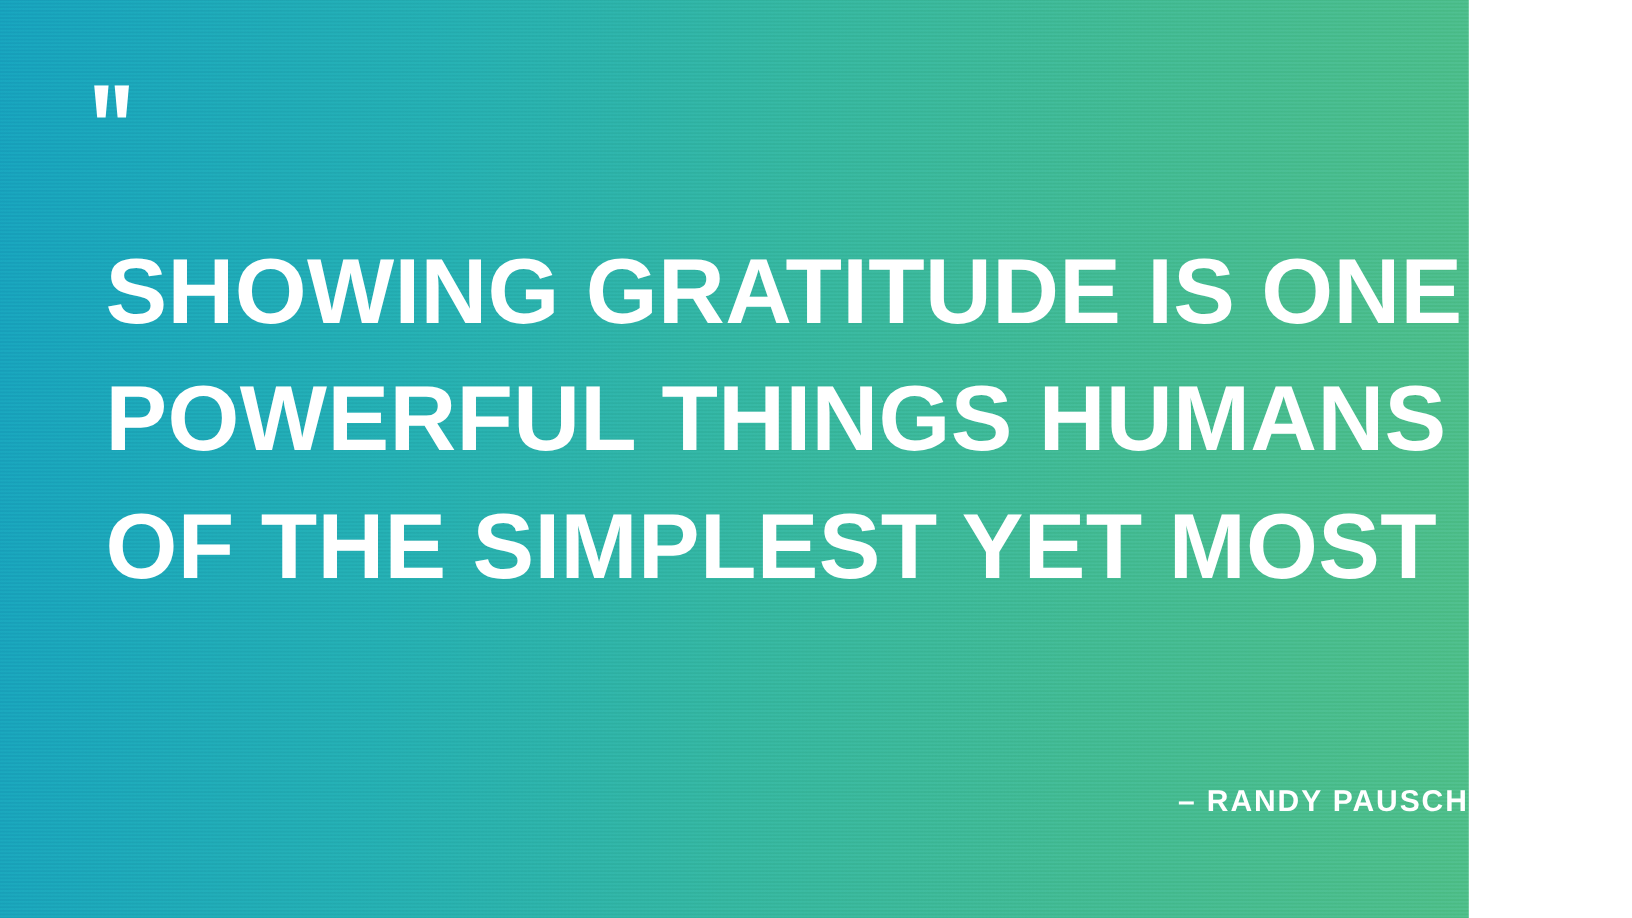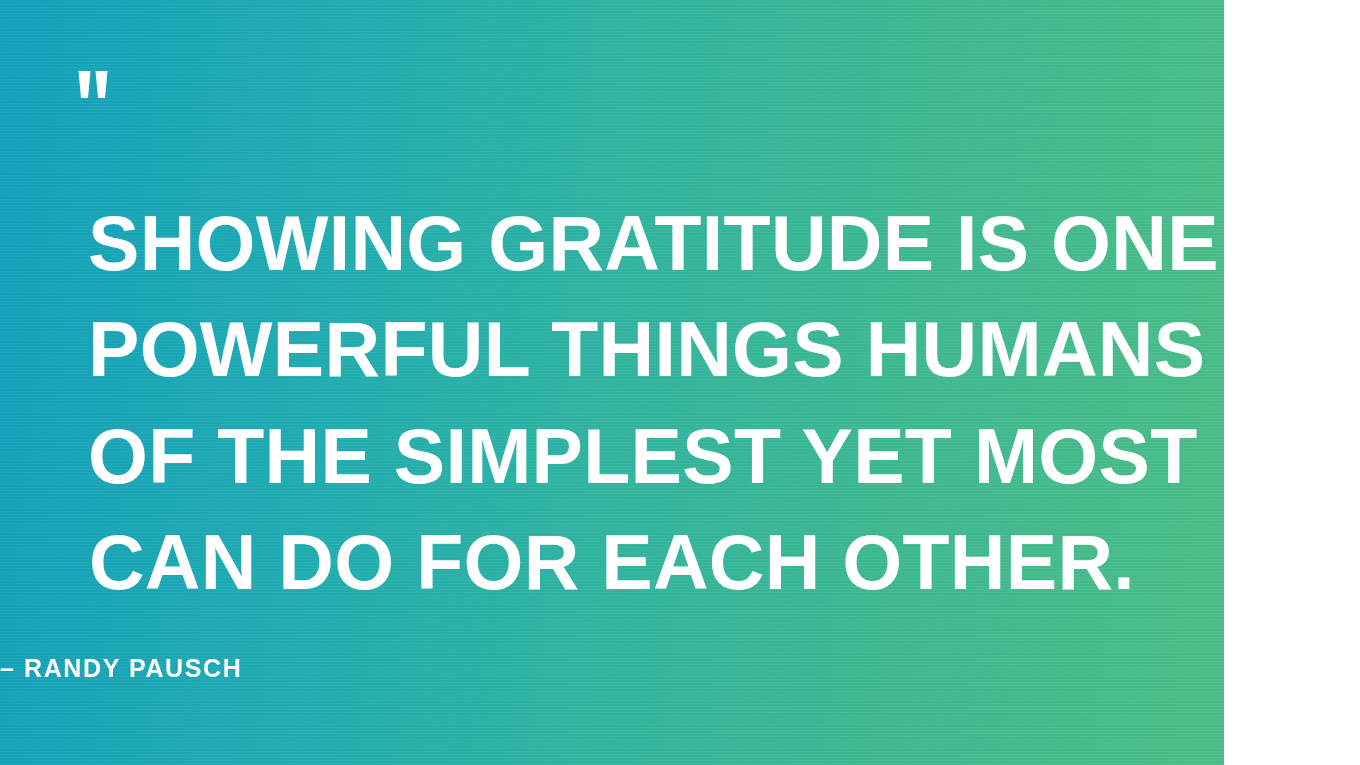--- a/index.html
+++ b/index.html
@@ -62,21 +62,21 @@
     text-transform: uppercase;
     white-space: nowrap;
   }
 
   
   .attribution {
     position: absolute;
     left: 0;
     right: 0;
     top: 654px;
-    text-align: left;
+    text-align: right;
     color: #ffffff;
     font-size: 25px;
     font-weight: 700;
     letter-spacing: 1.6px;
     text-transform: uppercase;
     white-space: nowrap;
   }
 </style>
 </head>
 <body>
@@ -96,18 +96,17 @@
     <svg width="30" height="28" viewBox="0 0 30 28" aria-hidden="true">
       <polygon points="0.5,0 12.5,0 10.0,27 3.0,27" fill="#ffffff"></polygon>
       <polygon points="17.5,0 29.5,0 27.0,27 20.0,27" fill="#ffffff"></polygon>
     </svg>
   </span>
 
   <blockquote class="quote-body">
     <span class="quote-line">Showing gratitude is one</span>
     <span class="quote-line">powerful things humans</span>
     <span class="quote-line">of the simplest yet most</span>
-    <span class="quote-line">can do for each other.</span>
   </blockquote>
 
   <div class="attribution">– Randy Pausch</div>
 
 </div>
 
 </body></html>

